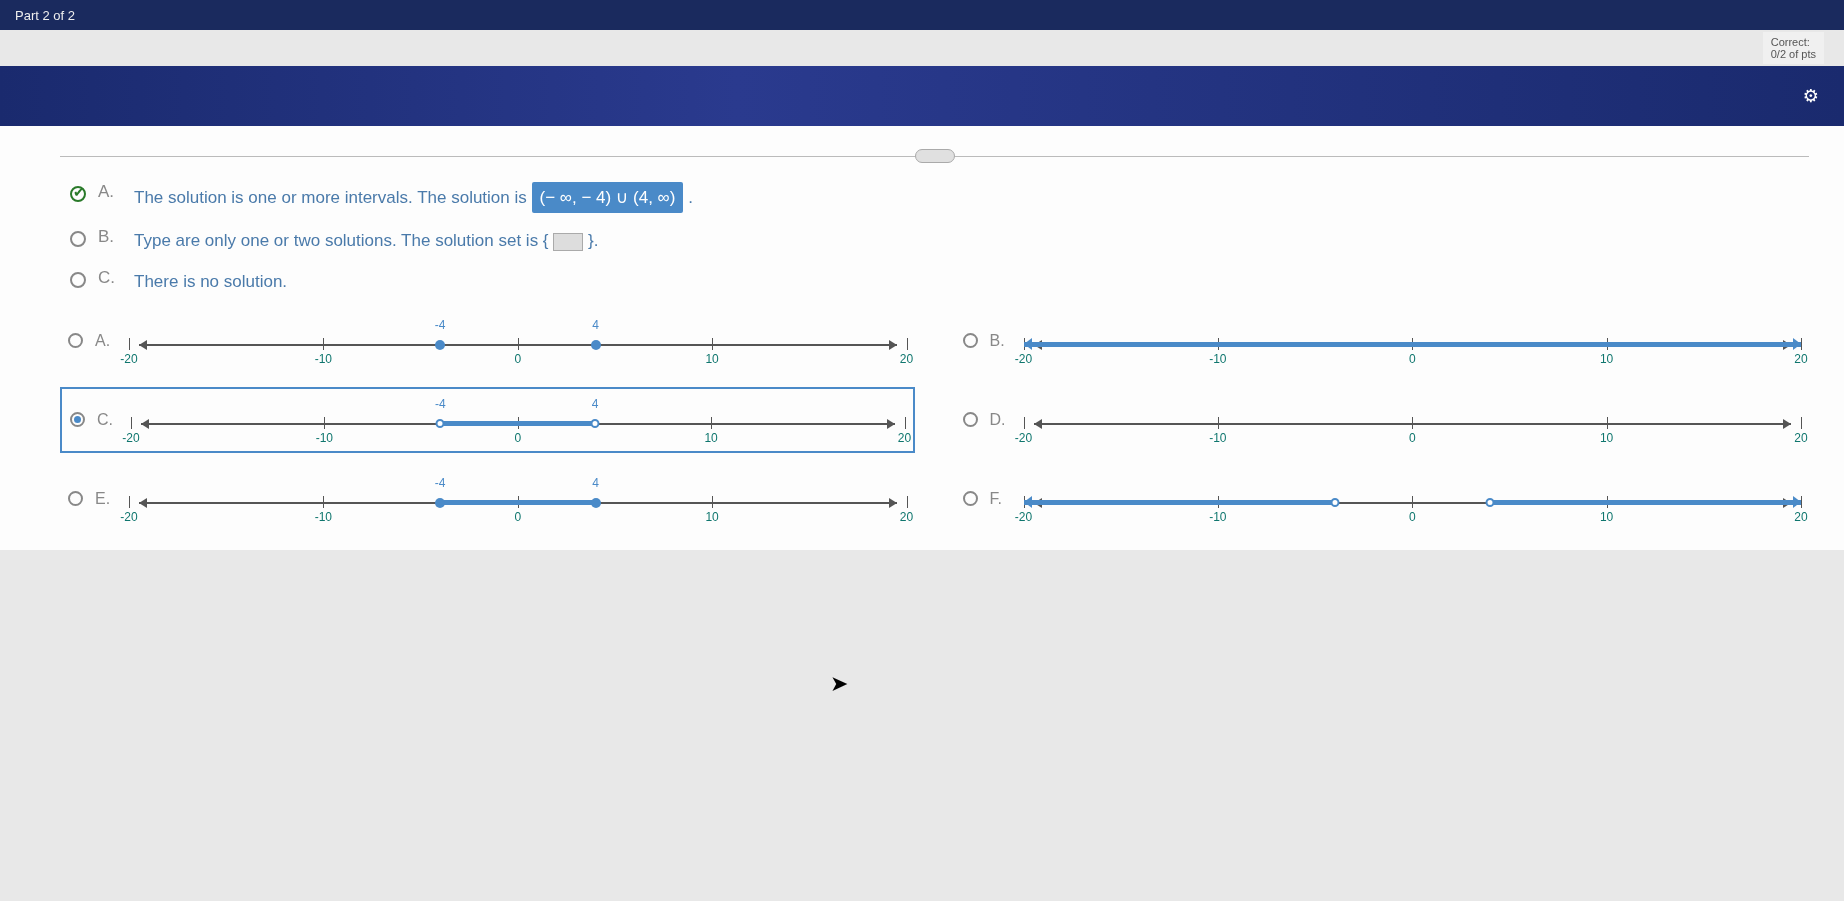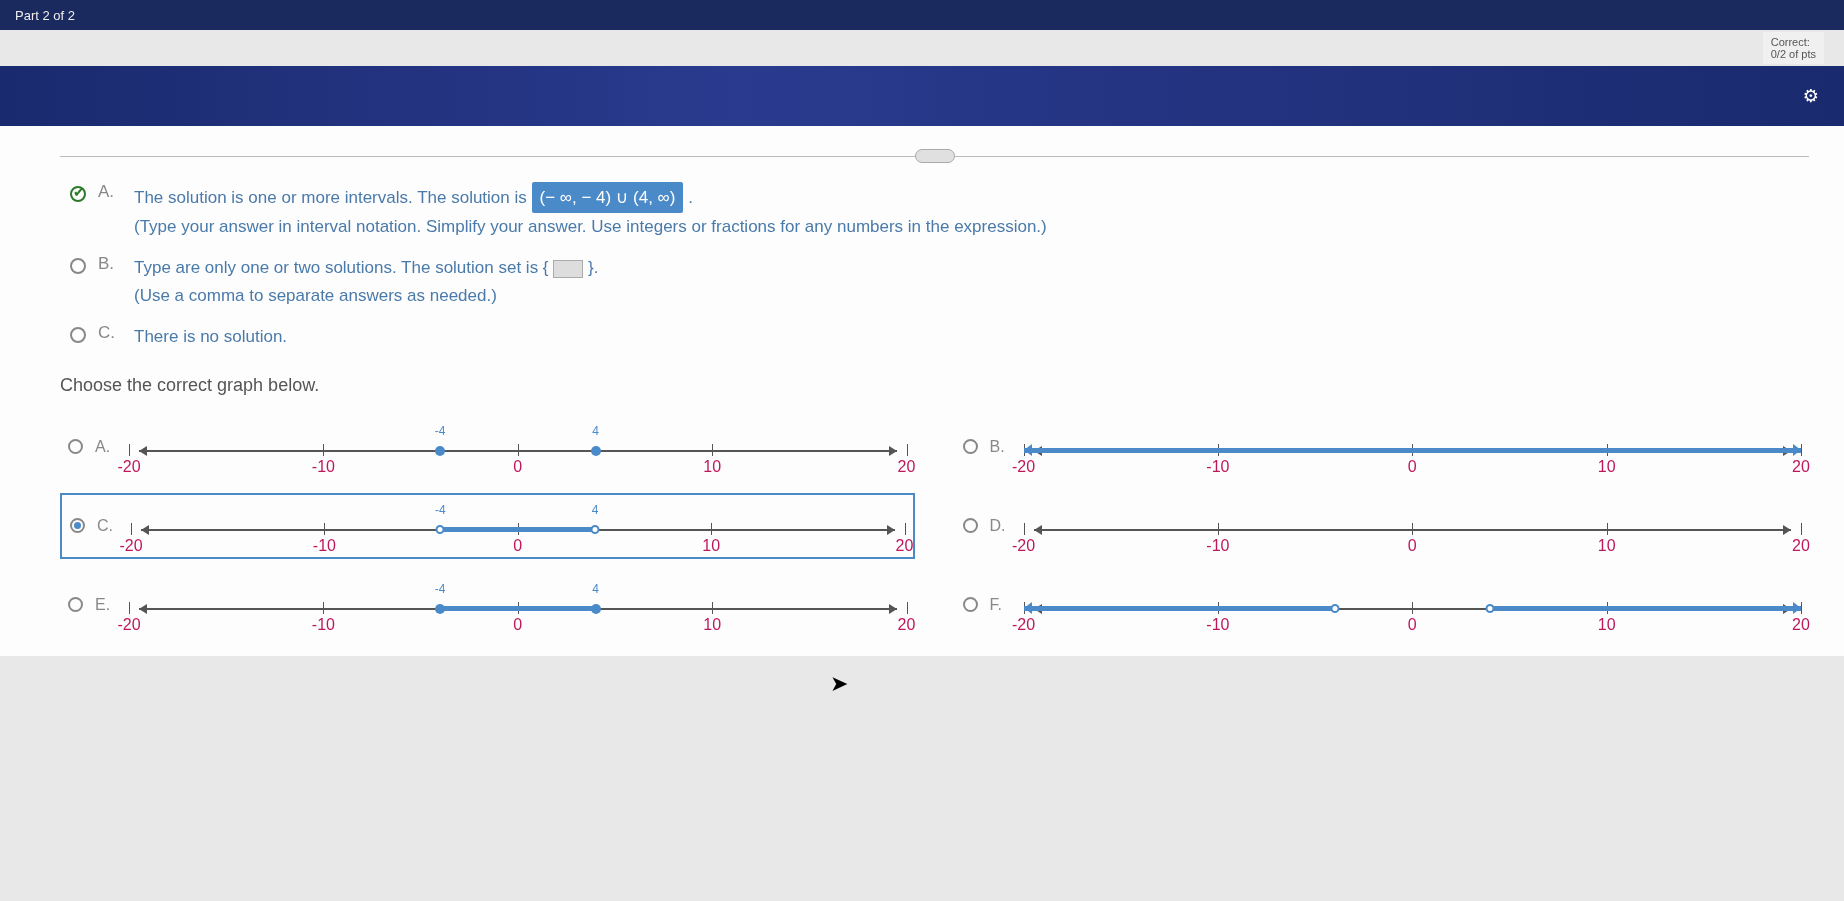--- a/index.html
+++ b/index.html
@@ -36,21 +36,21 @@
 .g-radio { width: 15px; height: 15px; border: 2px solid #888; border-radius: 50%; flex-shrink: 0; position: relative; }
 .g-radio.on::after { content: ''; position: absolute; inset: 2px; background: #4a8ac8; border-radius: 50%; }
 .g-label { color: #888; font-size: 16px; width: 22px; }
 
 .numline { flex: 1; height: 50px; position: relative; }
 .axis { position: absolute; top: 28px; left: 10px; right: 10px; height: 2px; background: #555; }
 .axis::before, .axis::after { content: ''; position: absolute; top: -4px; border: 5px solid transparent; }
 .axis::before { left: -5px; border-right: 8px solid #555; }
 .axis::after { right: -5px; border-left: 8px solid #555; }
 .tick { position: absolute; top: 22px; width: 1px; height: 12px; background: #555; }
-.tlabel { position: absolute; top: 36px; font-size: 16px; color: #be185d; transform: translateX(-50%); }
+.tlabel { position: absolute; top: 36px; font-size: 12px; color: #0f766e; transform: translateX(-50%); }
 .vlabel { position: absolute; top: 2px; font-size: 12px; color: #4a8ac8; transform: translateX(-50%); }
 .seg { position: absolute; top: 26px; height: 5px; background: #4a8ac8; }
 .seg .ar { position: absolute; top: -4px; border: 6px solid transparent; }
 .open-pt { position: absolute; top: 24px; width: 9px; height: 9px; border: 2px solid #4a8ac8; background: #fff; border-radius: 50%; transform: translateX(-50%); }
 .close-pt { position: absolute; top: 24px; width: 10px; height: 10px; background: #4a8ac8; border-radius: 50%; transform: translateX(-50%); }
 
 .cursor { position: absolute; top: 545px; left: 830px; font-size: 22px; color: #000; pointer-events: none; }
 </style>
 </head>
 <body>
@@ -79,46 +79,43 @@
 
   <div class="choices">
 
     <div class="choice-row">
       <div class="radio checked"></div>
       <div class="choice-label">A.</div>
       <div class="choice-body">
         <span>The solution is one or more intervals. The solution is </span>
         <span class="ans-box">(− ∞, − 4) ∪ (4, ∞)</span>
         <span>.</span><br>
-        <span>(Type your answer in interval notation. Simplify your answer. Use integers or fractions for any numbers in the expression.)</span>
       </div>
     </div>
 
     <div class="choice-row">
       <div class="radio"></div>
       <div class="choice-label">B.</div>
       <div class="choice-body">
         <span>Type are only one or two solutions. The solution set is { </span>
         <span class="empty-box"></span>
         <span> }.</span><br>
-        <span>(Use a comma to separate answers as needed.)</span>
       </div>
     </div>
 
     <div class="choice-row">
       <div class="radio"></div>
       <div class="choice-label">C.</div>
       <div class="choice-body">
         <span>There is no solution.</span>
       </div>
     </div>
 
   </div>
 
-  <div class="graph-prompt">Choose the correct graph below.</div>
 
   <div class="graph-grid">
 
     <div class="graph-cell">
       <div class="g-radio"></div>
       <div class="g-label">A.</div>
       <div class="numline">
           <div class="axis"></div>
           <div class="tick" style="left:0%"></div>
           <div class="tlabel" style="left:0%">-20</div>

